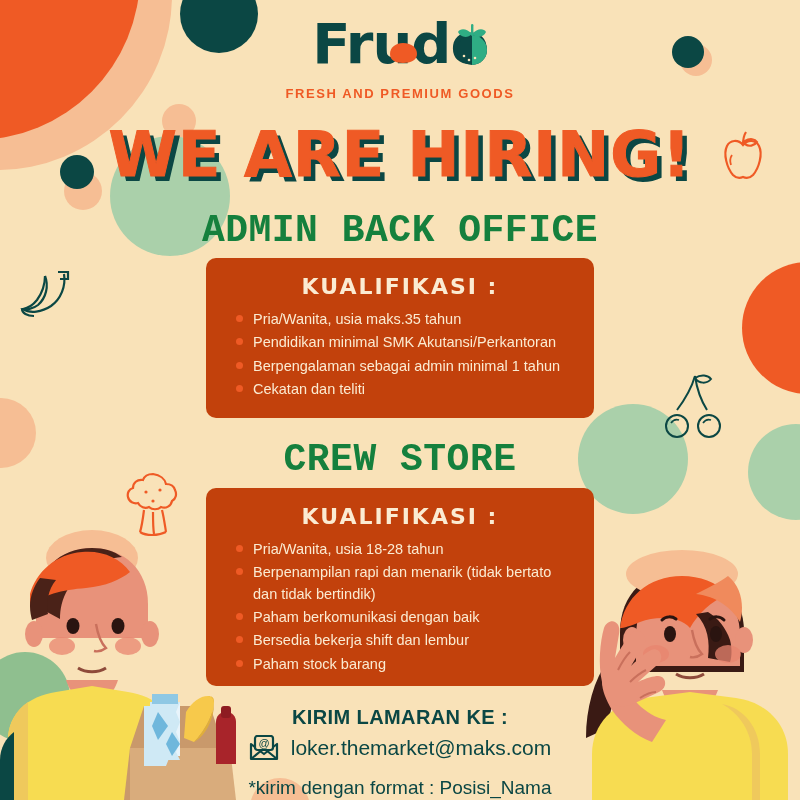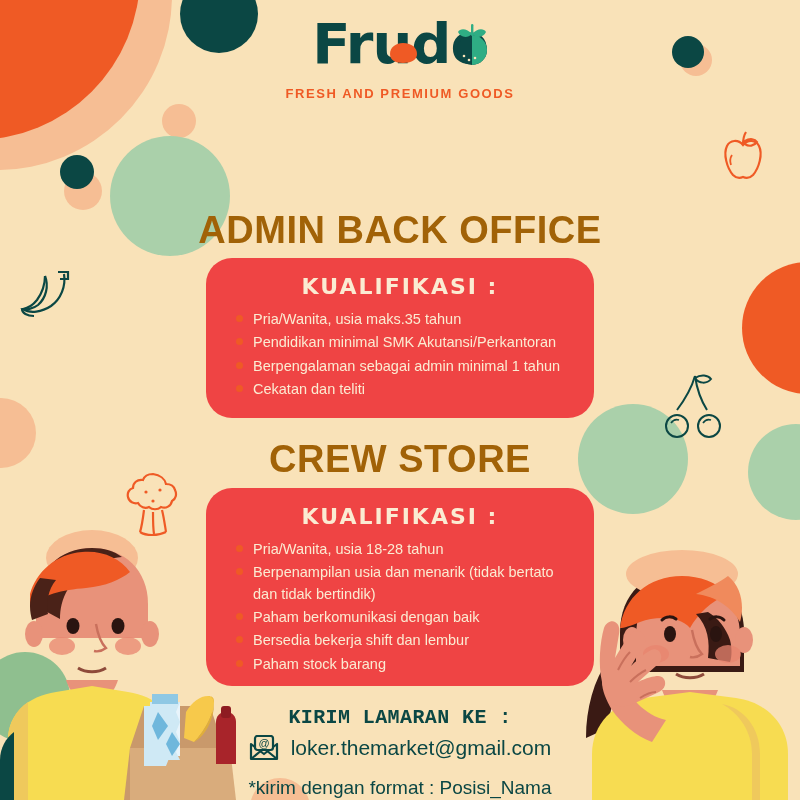--- a/index.html
+++ b/index.html
@@ -54,32 +54,32 @@
   #headline{
     position:absolute;left:0;right:0;top:118px;text-align:center;
     font-size:62px;font-weight:bold;color:#EF5A25;
     letter-spacing:1px;
     font-family:"DejaVu Sans", sans-serif;
     text-shadow:5px 5px 0 #0B4744;
     -webkit-text-stroke:1px #EF5A25;
   }
   .job-title{
     position:absolute;left:0;right:0;text-align:center;
-    font-size:38px;font-weight:bold;color:#a16207;
+    font-size:38px;font-weight:bold;color:#15803d;
     letter-spacing:0.5px;
-    font-family:Liberation Sans, sans-serif;
+    font-family:Liberation Mono, monospace;
   }
   #job1{top:209px;}
   #job2{top:438px;}
 
   
   .qbox{
     position:absolute;
-    background:#ef4444;
-    border-radius:26px;
+    background:#c2410c;
+    border-radius:10px;
     color:#FBEBD2;
     box-sizing:border-box;
   }
   #qbox1{left:206px;top:258px;width:388px;height:160px;padding:16px 26px 10px 26px;}
   #qbox2{left:206px;top:488px;width:388px;height:198px;padding:16px 26px 10px 26px;}
   .qtitle{
     text-align:center;
     font-size:22px;font-weight:bold;
     letter-spacing:2px;
     color:#FBEBD2;
@@ -101,21 +101,21 @@
     position:absolute;left:0;top:6px;
     width:7px;height:7px;border-radius:50%;
     background:#EF5A25;
   }
 
   
   #footer{position:absolute;left:0;right:0;top:706px;text-align:center;}
   .f-title{
     font-size:20px;font-weight:bold;color:#0B4744;
     letter-spacing:0.4px;
-    font-family:Liberation Mono, monospace;
+    font-family:Liberation Sans, sans-serif;
   }
   .f-mail-row{
     margin-top:6px;
     display:flex;align-items:center;justify-content:center;gap:12px;
   }
   .f-mail{
     font-size:21px;color:#0B4744;
     font-family:"Liberation Sans", sans-serif;
   }
   .f-note{
@@ -199,40 +199,41 @@
         <circle cx="19" cy="38" r="1.3" fill="#F9E2B8"></circle>
         <circle cx="25" cy="36" r="1.3" fill="#F9E2B8"></circle>
       </svg>
       <svg width="30" height="22" viewBox="0 0 30 22" style="position:absolute;left:76px;top:26px;">
         <path d="M2 12c0-7 6-11 13-11 9 0 14 5 14 11 0 6-6 9-14 9C7 21 2 18 2 12z" fill="#EF5A25"></path>
       </svg>
     </div>
     <div class="logo-tag">FRESH AND PREMIUM GOODS</div>
   </div>
 
+  <div id="headline">WE ARE HIRING!</div>
 
   <div class="job-title" id="job1">ADMIN BACK OFFICE</div>
 
   <div class="qbox" id="qbox1">
     <div class="qtitle">KUALIFIKASI :</div>
     <ul class="qlist">
       <li>Pria/Wanita, usia maks.35 tahun</li>
       <li>Pendidikan minimal SMK Akutansi/Perkantoran</li>
       <li>Berpengalaman sebagai admin minimal 1 tahun</li>
       <li>Cekatan dan teliti</li>
     </ul>
   </div>
 
   <div class="job-title" id="job2">CREW STORE</div>
 
   <div class="qbox" id="qbox2">
     <div class="qtitle">KUALIFIKASI :</div>
     <ul class="qlist">
       <li>Pria/Wanita, usia 18-28 tahun</li>
-      <li>Berpenampilan usia dan menarik (tidak bertato dan tidak bertindik)</li>
+      <li>Berpenampilan rapi dan menarik (tidak bertato dan tidak bertindik)</li>
       <li>Paham berkomunikasi dengan baik</li>
       <li>Bersedia bekerja shift dan lembur</li>
       <li>Paham stock barang</li>
     </ul>
   </div>
 
   <svg style="position:absolute;left:0px;top:516px;" width="250" height="284" viewBox="0 0 250 284">
     <ellipse cx="92" cy="42" rx="46" ry="28" fill="#F6BE94"></ellipse>
     <path d="M36 88c0-34 24-56 56-56s56 22 56 56v34H36z" fill="#E8927A"></path>
     <path d="M36 90c0-36 24-58 56-58 12 0 22 3 30 9-24 2-44 14-54 32-6 10-8 20-8 30z" fill="#4A2218"></path>
@@ -294,18 +295,18 @@
 
   <div id="footer">
     <div class="f-title">KIRIM LAMARAN KE :</div>
     <div class="f-mail-row">
       <svg width="30" height="26" viewBox="0 0 30 26">
         <path d="M2 9l13 10 13-10v15H2z" fill="none" stroke="#0B4744" stroke-width="2.2" stroke-linejoin="round"></path>
         <path d="M2 24l11-9M28 24l-11-9" fill="none" stroke="#0B4744" stroke-width="2.2"></path>
         <rect x="6" y="1" width="18" height="14" rx="2.5" fill="#F9E2B8" stroke="#0B4744" stroke-width="2.2"></rect>
         <text x="15" y="12" font-size="11" text-anchor="middle" fill="#0B4744" font-family="'Liberation Sans',sans-serif">@</text>
       </svg>
-      <span class="f-mail">loker.themarket@gmail.com</span>
+      <span class="f-mail">loker.themarket@maks.com</span>
     </div>
     <div class="f-note">*kirim dengan format : Posisi_Nama</div>
   </div>
 
 </div>
 
 </body></html>

